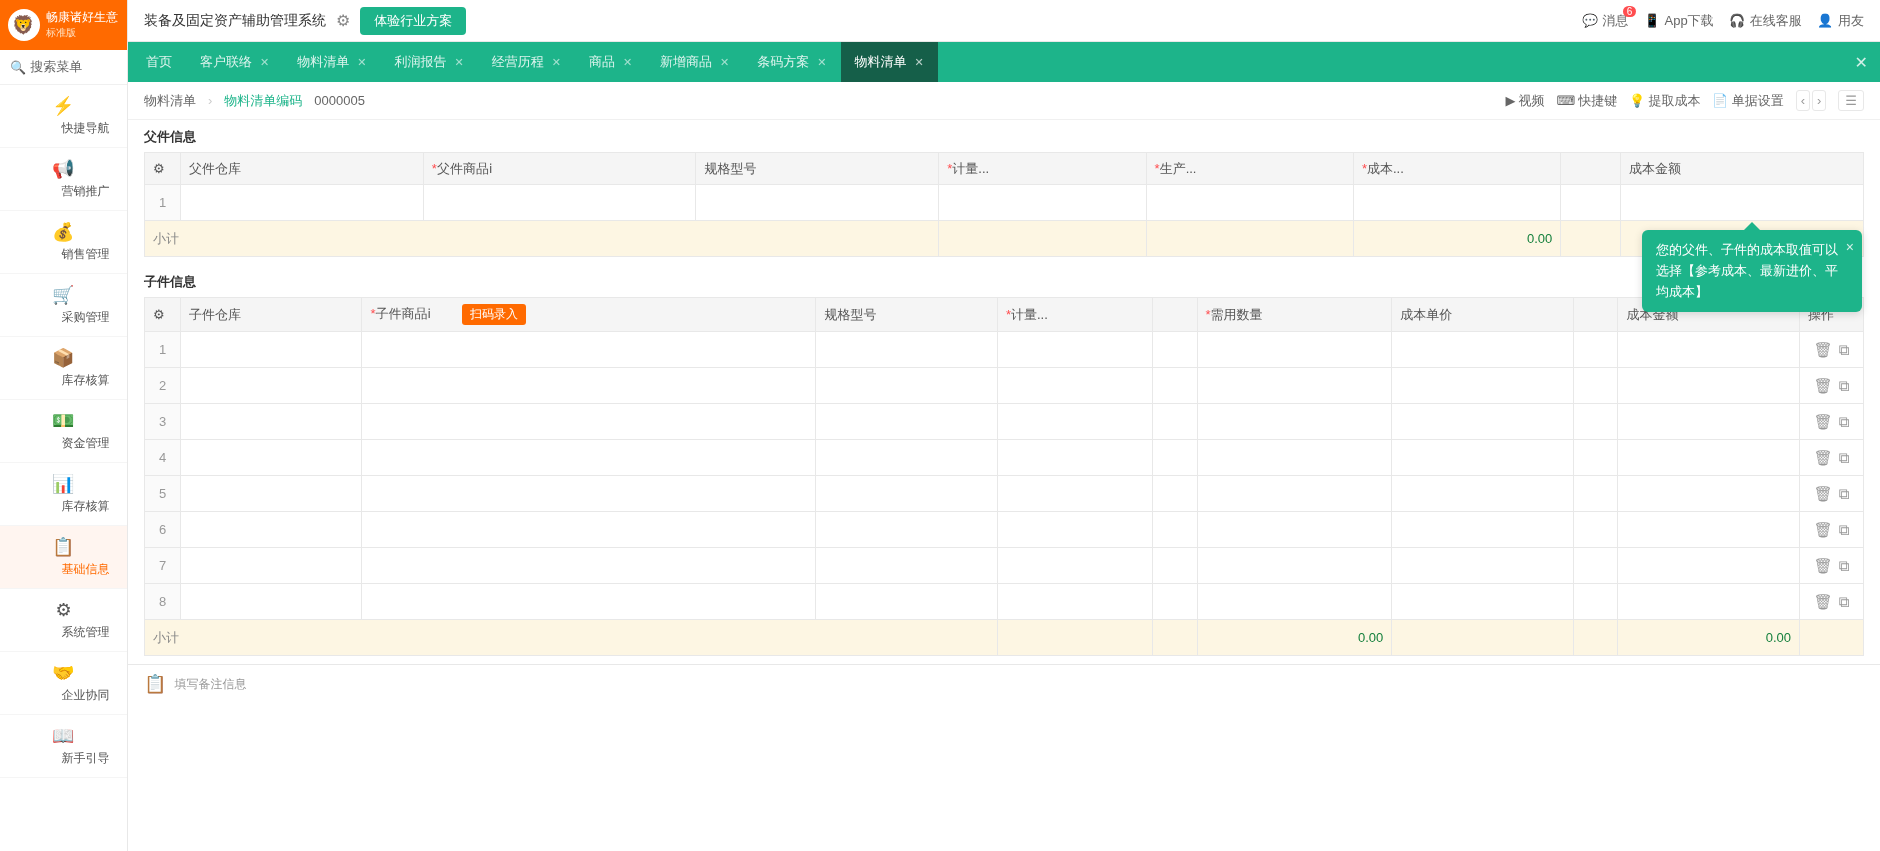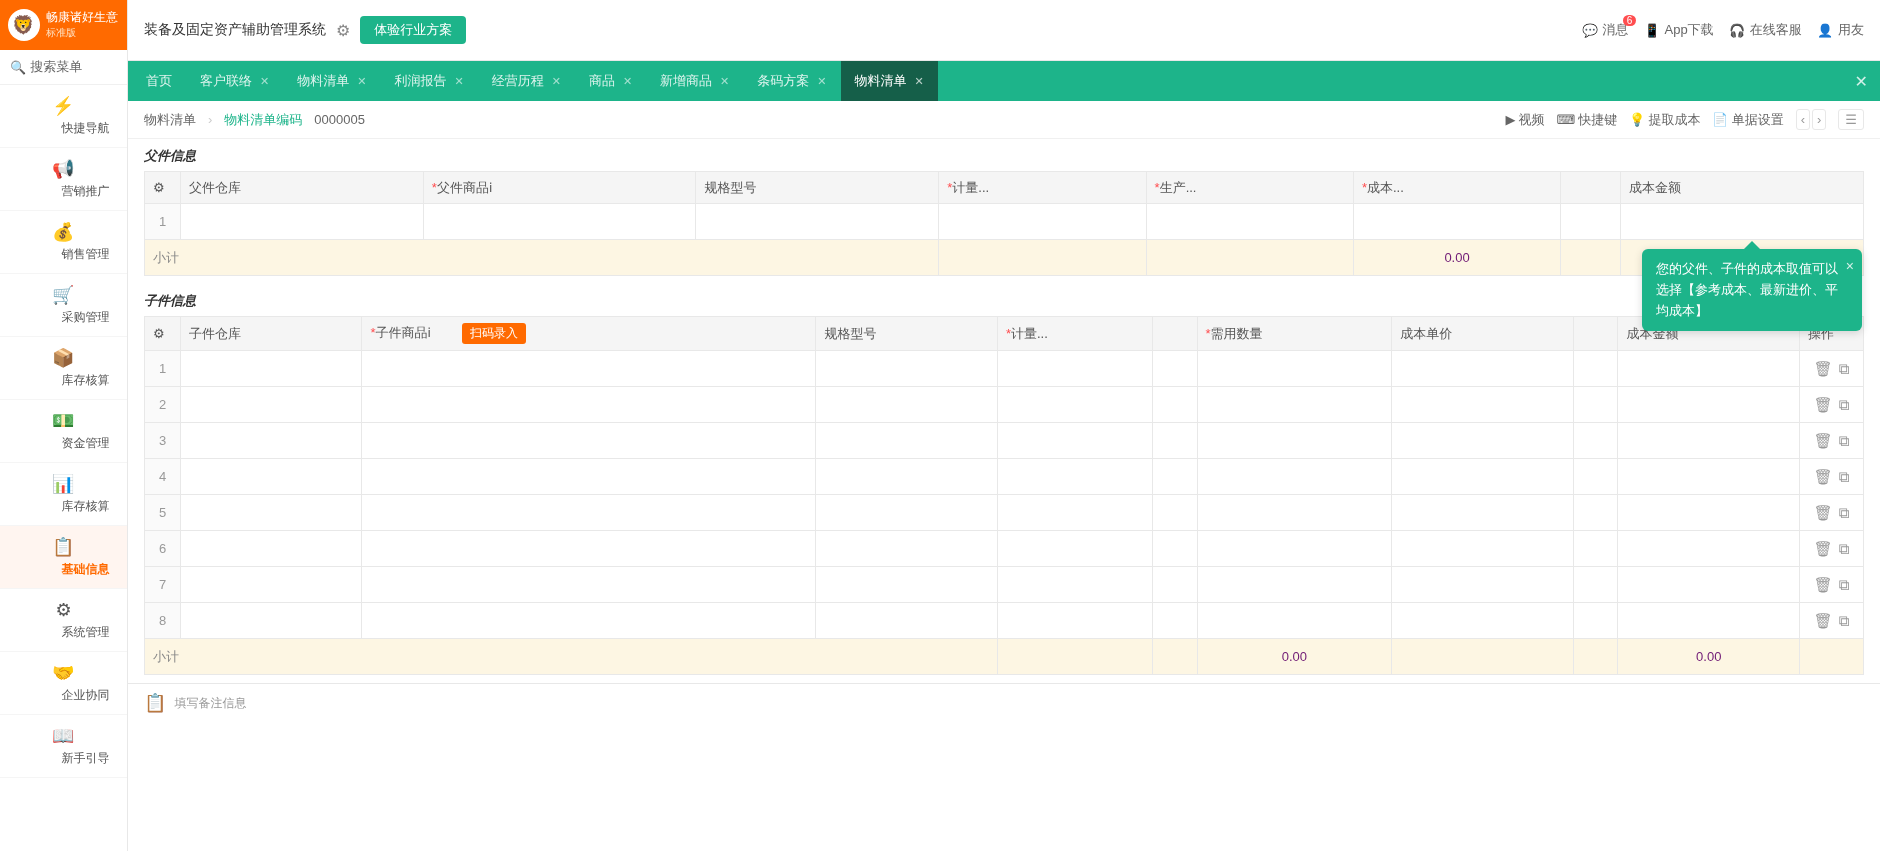--- a/index.html
+++ b/index.html
@@ -43,31 +43,31 @@
       display: flex; flex-direction: column; align-items: center;
       padding: 10px 4px;
       cursor: pointer;
       color: #555;
       font-size: 12px;
       border-bottom: 1px solid #f5f5f5;
       transition: background 0.2s;
     }
     .sidebar-item.active { background: #fff5f0; color: #ff6a00; }
     .sidebar-item-icon { font-size: 18px; margin-bottom: 3px; }
-    .sidebar-item.active .sidebar-item-label { color: #ff6a00; font-weight: bold; }
+    .sidebar-item.active .sidebar-item-label { color: #ff6a00; font-weight: normal; }
     .sidebar-item-label { color: #555; font-size: 12px; margin-left: 44px; }
     .sidebar-item.active .sidebar-item-label { color: #ff6a00; }
 
     
     .main { flex: 1; display: flex; flex-direction: column; overflow: hidden; }
 
     
     .top-header {
       background: #fff;
-      height: 61px;
+      height: 42px;
       display: flex; align-items: center; justify-content: space-between;
       padding: 0 16px;
       border-bottom: 1px solid #e8e8e8;
     }
     .top-header-left { display: flex; align-items: center; gap: 10px; }
     .system-title { font-size: 14px; color: #333; }
     .top-header-right { display: flex; align-items: center; gap: 16px; color: #666; font-size: 13px; }
     .top-btn { background: #1db48a; color: #fff; border: none; border-radius: 4px; padding: 5px 14px; cursor: pointer; font-size: 13px; }
     .header-icon-btn { display: flex; align-items: center; gap: 4px; cursor: pointer; position: relative; }
     .badge { background: #ff4d4f; color: #fff; font-size: 10px; border-radius: 8px; padding: 0 4px; position: absolute; top: -6px; right: -8px; }
@@ -123,21 +123,20 @@
     .breadcrumb-action-btn {
       display: flex; align-items: center; gap: 3px;
       cursor: pointer; color: #666;
     }
 
     
     .section { margin: 0; padding: 0 16px 8px; }
     .section-title {
       font-size: 13px; font-weight: bold; color: #333;
       padding: 8px 0 6px;
-      font-style: italic;
     }
 
     
     .data-table { width: 100%; border-collapse: collapse; font-size: 13px; }
     .data-table th {
       background: #f5f5f5;
       border: 1px solid #e8e8e8;
       padding: 6px 8px;
       font-weight: 500;
       color: #555;
@@ -156,21 +155,21 @@
       color: #999;
       width: 36px;
       background: #fafafa;
     }
     .data-table tr.subtotal td {
       background: #fdf6e3;
       font-weight: 500;
       padding: 6px 8px;
     }
     .data-table tr.subtotal td.label { color: #888; }
-    .data-table tr.subtotal td.value { text-align: center; color: #701a75; }
+    .data-table tr.subtotal td.value { text-align: right; color: #15803d; }
 
     .settings-col { width: 32px; background: #f5f5f5; text-align: center; }
     .scan-btn {
       background: #ff6a00;
       color: #fff;
       border: none;
       border-radius: 3px;
       padding: 2px 8px;
       font-size: 12px;
       cursor: pointer;

